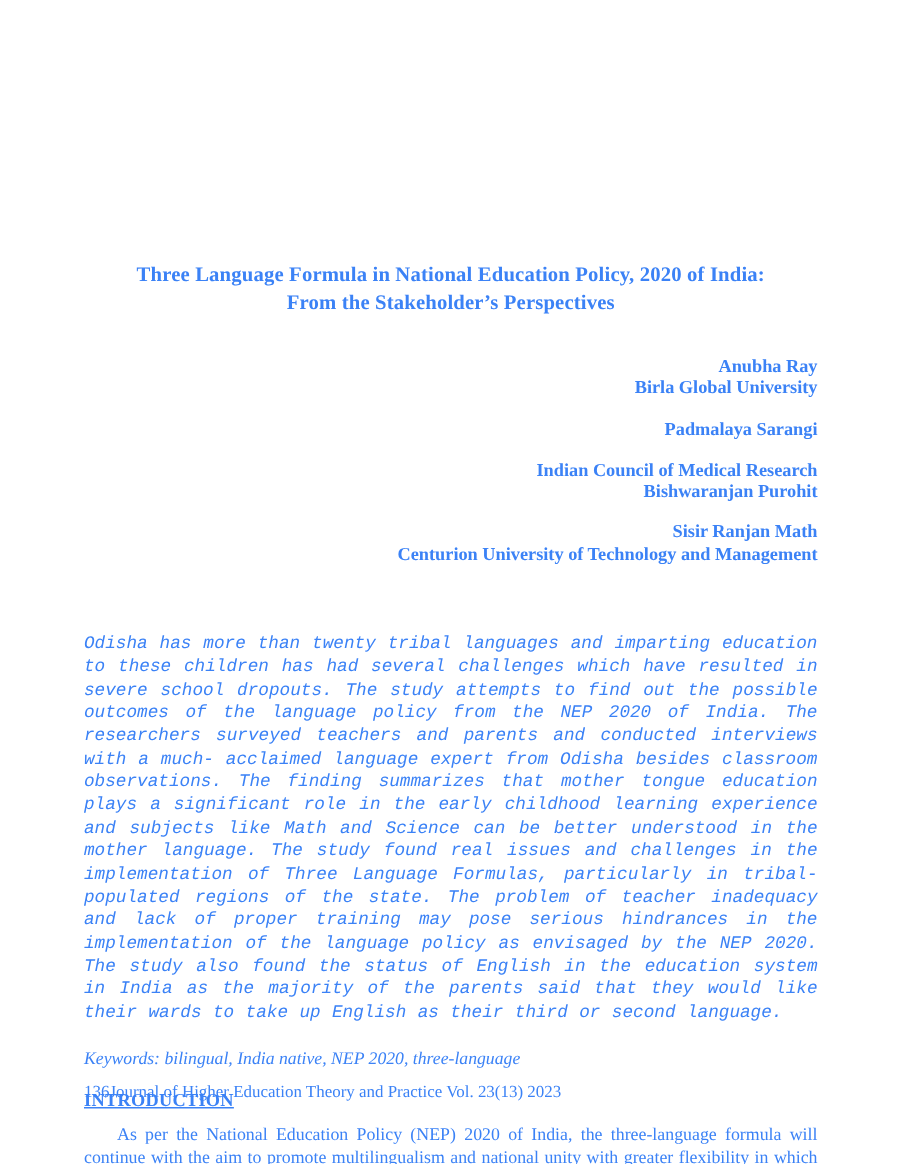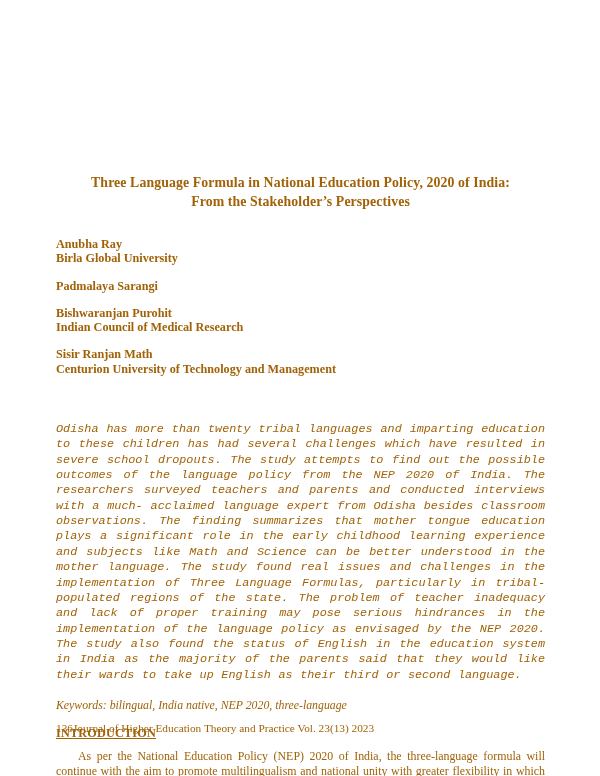--- a/index.html
+++ b/index.html
@@ -5,41 +5,41 @@
   html, body {
     margin: 0;
     padding: 0;
     background: #ffffff;
   }
   .page {
     position: relative;
     width: 600px;
     height: 776px;
     background: #ffffff;
-    color: #a16207;
+    color: #3b82f6;
     font-family: "Liberation Serif", "DejaVu Serif", serif;
     overflow: hidden;
     box-sizing: border-box;
   }
   .content {
     position: absolute;
     left: 56px;
     top: 0;
     width: 489px;
   }
   .title-block {
     margin-top: 173px;
     text-align: center;
     font-weight: bold;
     font-size: 13.8px;
     line-height: 19px;
     letter-spacing: 0.1px;
   }
   .author-block {
-    text-align: left;
+    text-align: right;
     font-weight: bold;
     font-size: 12.2px;
     line-height: 14.3px;
     margin-top: 13px;
   }
   .author-block.first {
     margin-top: 26px;
   }
   .abstract {
     margin-top: 46px;
@@ -97,22 +97,22 @@
     <div class="author-block first">
       <div>Anubha Ray</div>
       <div>Birla Global University</div>
     </div>
 
     <div class="author-block">
       <div>Padmalaya Sarangi</div>
     </div>
 
     <div class="author-block">
+      <div>Indian Council of Medical Research</div>
       <div>Bishwaranjan Purohit</div>
-      <div>Indian Council of Medical Research</div>
     </div>
 
     <div class="author-block">
       <div>Sisir Ranjan Math</div>
       <div>Centurion University of Technology and Management</div>
     </div>
 
     <div class="abstract">Odisha has more than twenty tribal languages and imparting education to these children has had several challenges which have resulted in severe school dropouts. The study attempts to find out the possible outcomes of the language policy from the NEP 2020 of India. The researchers surveyed teachers and parents and conducted interviews with a much- acclaimed language expert from Odisha besides classroom observations. The finding summarizes that mother tongue education plays a significant role in the early childhood learning experience and subjects like Math and Science can be better understood in the mother language. The study found real issues and challenges in the implementation of Three Language Formulas, particularly in tribal-populated regions of the state. The problem of teacher inadequacy and lack of proper training may pose serious hindrances in the implementation of the language policy as envisaged by the NEP 2020. The study also found the status of English in the education system in India as the majority of the parents said that they would like their wards to take up English as their third or second language.</div>
 
     <div class="keywords">Keywords: bilingual, India native, NEP 2020, three-language</div>

